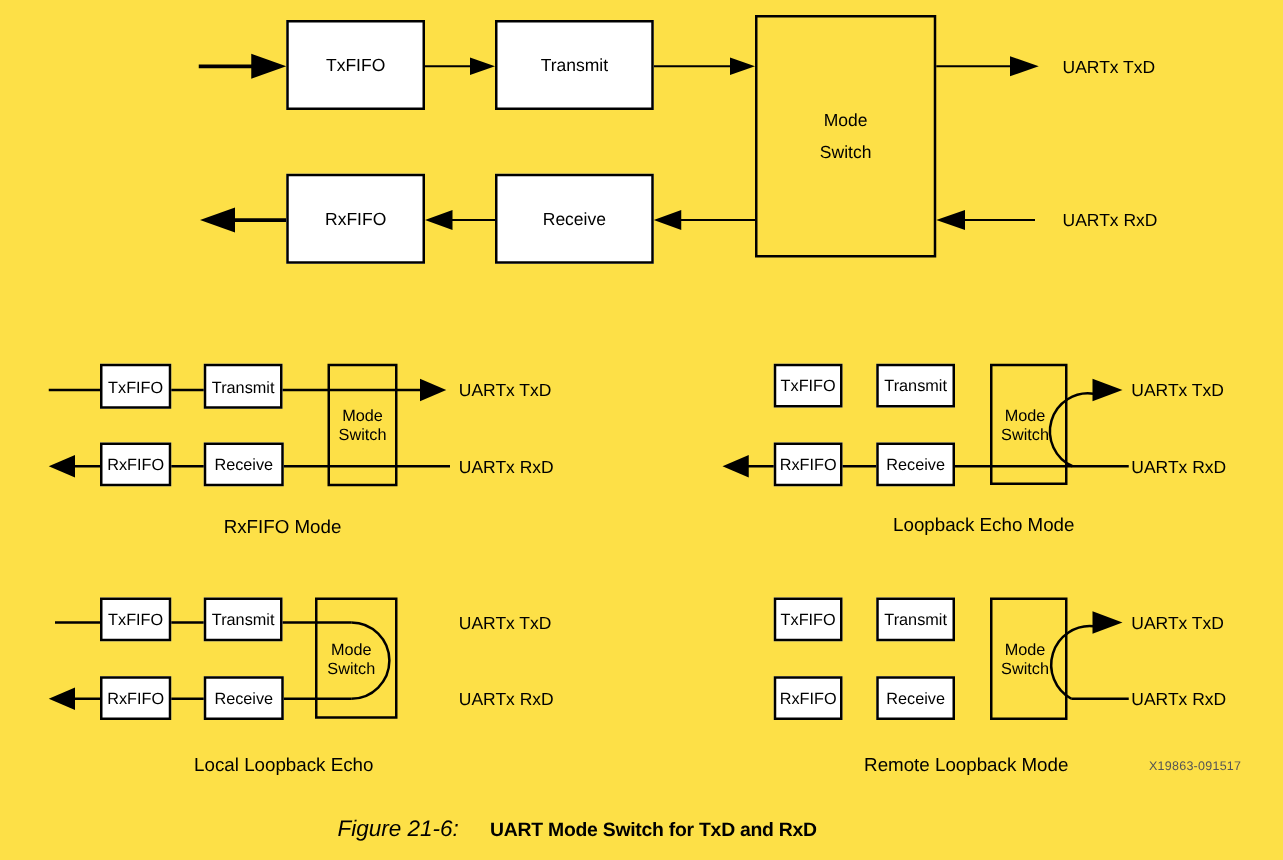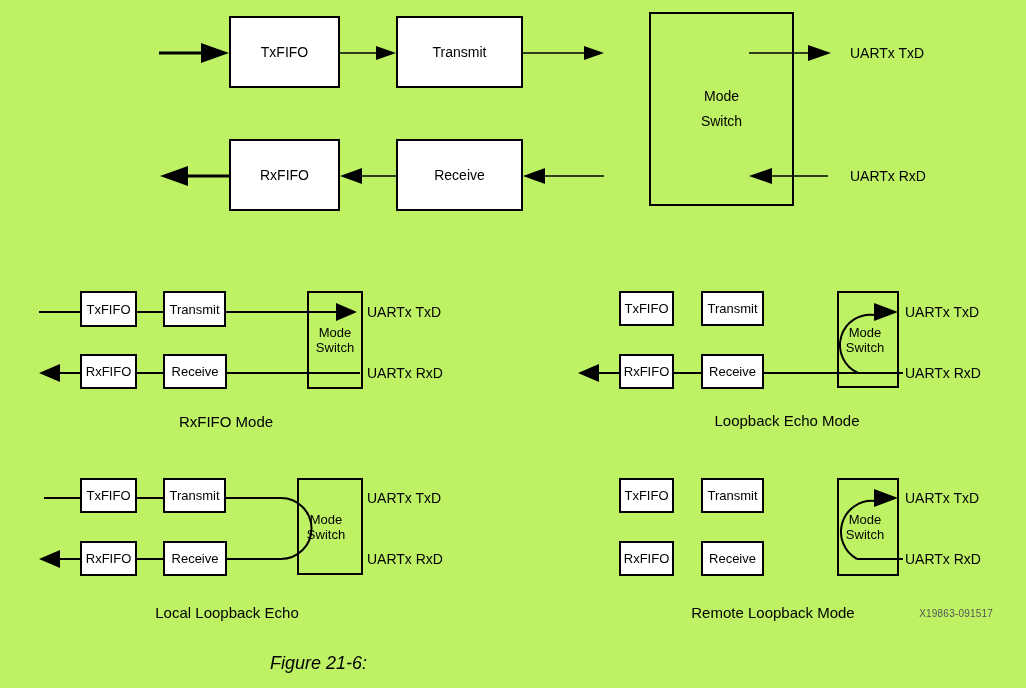--- a/index.html
+++ b/index.html
@@ -1,28 +1,28 @@
 <!DOCTYPE html>
 <html><head>
 <meta charset="utf-8">
 <style>
   html,body{margin:0;padding:0;background:#ffffff;}
   #canvas{
-    position:relative;width:1026px;height:688px;background:#bef264;
+    position:relative;width:1026px;height:688px;background:#fde047;
     font-family:"Liberation Sans",sans-serif;color:#000;overflow:hidden;
   }
   #wires{position:absolute;left:0;top:0;width:1026px;height:688px;}
   .box{
     position:absolute;box-sizing:border-box;border:2px solid #000;
     background:#fff;display:flex;align-items:center;justify-content:center;
     text-align:center;
   }
   .box.big{font-size:14px;}
   .box.small{font-size:13px;}
-  .box.switchbox{background:transparent;margin-left:45px;}
+  .box.switchbox{background:transparent;}
   .switch-lines{display:flex;flex-direction:column;align-items:center;}
   .big .switch-lines span{line-height:25px;font-size:14px;}
   .small .switch-lines span{line-height:15px;font-size:13px;}
   .portlbl{
     position:absolute;font-size:14px;line-height:16px;white-space:nowrap;
   }
   .modetitle{
     position:absolute;font-size:15px;line-height:18px;white-space:nowrap;
     transform:translateX(-50%);
   }
@@ -199,15 +199,16 @@
   <div class="box small" style="left:701px;top:541px;width:63px;height:35px;">
     <span>Receive</span>
   </div>
   <div class="portlbl" style="left:905px;top:490px;">UARTx TxD</div>
   <div class="portlbl" style="left:905px;top:551px;">UARTx RxD</div>
   <div class="modetitle" style="left:773px;top:604px;">Remote Loopback Mode</div>
 
   <div class="docref">X19863-091517</div>
   <div class="caption">
     <span class="cap-label">Figure 21-6:</span>
+    <span class="cap-title">UART Mode Switch for TxD and RxD</span>
   </div>
 
 </div>
 
 </body></html>

